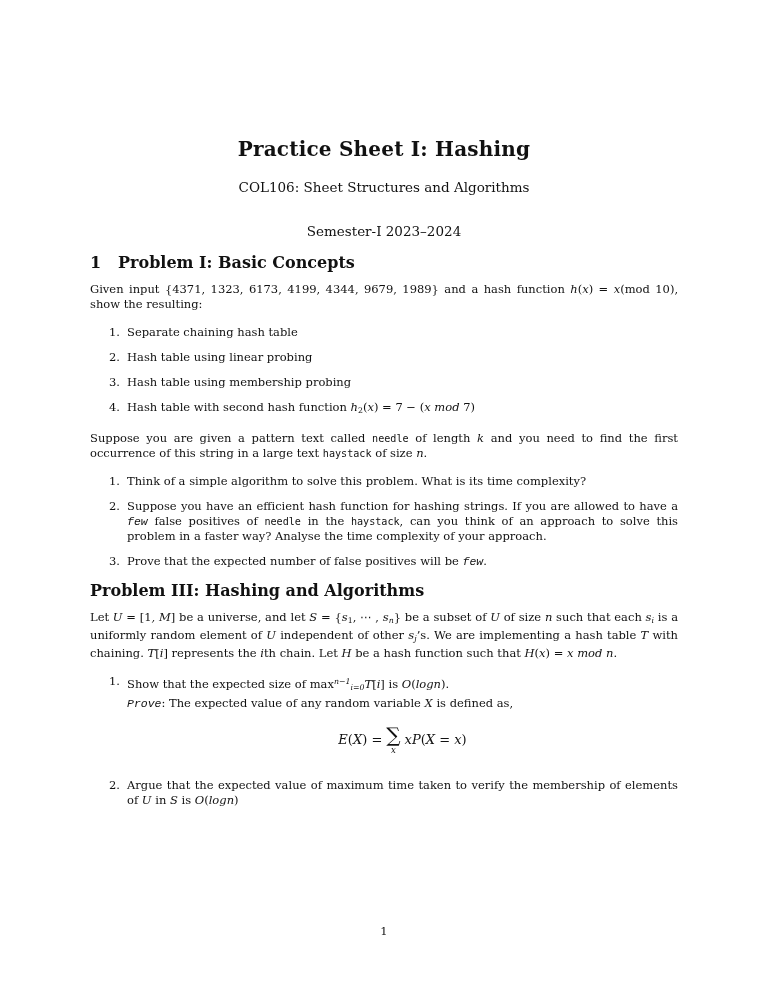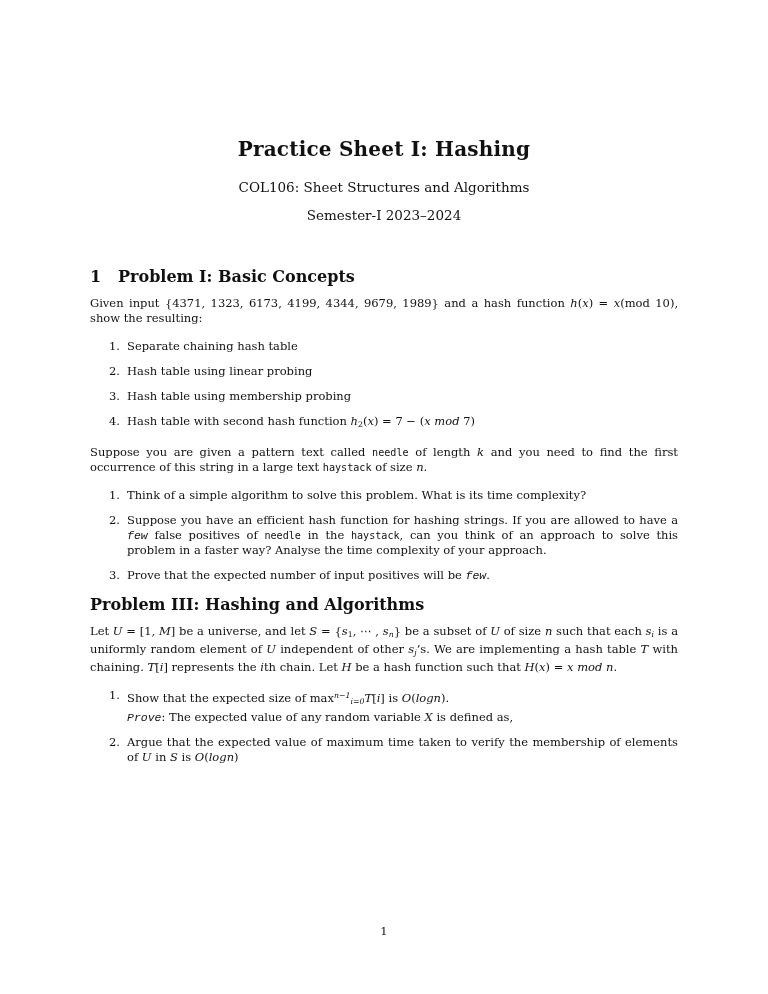--- a/index.html
+++ b/index.html
@@ -20,24 +20,24 @@
   }
   .title {
     margin: 137px 0 0 0;
     text-align: center;
     font-size: 20px;
     font-weight: 700;
     letter-spacing: 0.2px;
   }
   .subtitle { text-align: center; font-size: 13.5px; }
   .subtitle.course { margin-top: 18px; }
-  .subtitle.semester { margin-top: 12px; }
+  .subtitle.semester { margin-top: 28px; }
 
   .section { margin-top: 12px; }
-  .section.first { margin-top: 44px; }
+  .section.first { margin-top: 14px; }
 
   .heading {
     font-size: 16px;
     font-weight: 700;
     line-height: 1.2;
     margin: 0 0 10px 0;
   }
   .heading .secnum { display: inline-block; width: 28px; }
 
   .body {
@@ -133,34 +133,42 @@
         <div class="list-item">
           <span class="marker">1.</span>
           <p class="item-text"><span class="seg">Think of a simple algorithm to solve this problem. What is its time complexity?</span></p>
         </div>
         <div class="list-item">
           <span class="marker">2.</span>
           <p class="item-text"><span class="seg">Suppose you have an efficient hash function for hashing strings. If you are allowed to have a </span><span class="seg it">few</span><span class="seg"> false positives of </span><span class="seg tt">needle</span><span class="seg"> in the </span><span class="seg tt">haystack</span><span class="seg">, can you think of an approach to solve this problem in a faster way? Analyse the time complexity of your approach.</span></p>
         </div>
         <div class="list-item">
           <span class="marker">3.</span>
-          <p class="item-text"><span class="seg">Prove that the expected number of input positives will be </span><span class="seg it">few</span><span class="seg">.</span></p>
+          <p class="item-text"><span class="seg">Prove that the expected number of false positives will be </span><span class="seg it">few</span><span class="seg">.</span></p>
         </div>
       </div>
     </div>
 
     <div class="section">
       <h2 class="heading">Problem III: Hashing and Algorithms</h2>
       <p class="body"><span class="seg">Let </span><span class="seg m">U</span><span class="seg mn"> = [1</span><span class="seg m">, M</span><span class="seg mn">]</span><span class="seg"> be a universe, and let </span><span class="seg m">S</span><span class="seg mn"> = {</span><span class="seg m">s</span><span class="seg sub">1</span><span class="seg mn">, ⋯ , </span><span class="seg m">s</span><span class="seg m sub">n</span><span class="seg mn">}</span><span class="seg"> be a subset of </span><span class="seg m">U</span><span class="seg"> of size </span><span class="seg m">n</span><span class="seg"> such that each </span><span class="seg m">s</span><span class="seg m sub">i</span><span class="seg"> is a uniformly random element of </span><span class="seg m">U</span><span class="seg"> independent of other </span><span class="seg m">s</span><span class="seg m sub">j</span><span class="seg">’s. We are implementing a hash table </span><span class="seg m">T</span><span class="seg"> with chaining. </span><span class="seg m">T</span><span class="seg mn">[</span><span class="seg m">i</span><span class="seg mn">]</span><span class="seg"> represents the </span><span class="seg m">i</span><span class="seg">th chain. Let </span><span class="seg m">H</span><span class="seg"> be a hash function such that </span><span class="seg m">H</span><span class="seg mn">(</span><span class="seg m">x</span><span class="seg mn">) = </span><span class="seg m">x mod n</span><span class="seg">.</span></p>
       <div class="list">
         <div class="list-item">
           <span class="marker">1.</span>
           <div class="item-text">
             <p><span class="seg">Show that the expected size of </span><span class="seg mn">max</span><span class="seg m sup">n−1</span><span class="seg m sub">i=0</span><span class="seg m">T</span><span class="seg mn">[</span><span class="seg m">i</span><span class="seg mn">]</span><span class="seg"> is </span><span class="seg m">O</span><span class="seg mn">(</span><span class="seg m">logn</span><span class="seg mn">)</span><span class="seg">.</span></p>
             <p><span class="seg it">Prove</span><span class="seg">: The expected value of any random variable </span><span class="seg m">X</span><span class="seg"> is defined as,</span></p>
+            <div class="equation">
+              <span><span class="seg m">E</span><span class="seg mn">(</span><span class="seg m">X</span><span class="seg mn">) = </span></span>
+              <span class="sigma-stack">
+                <span class="sigma">∑</span>
+                <span class="sigma-under">x</span>
+              </span>
+              <span><span class="seg m">xP</span><span class="seg mn">(</span><span class="seg m">X</span><span class="seg mn"> = </span><span class="seg m">x</span><span class="seg mn">)</span></span>
+            </div>
           </div>
         </div>
         <div class="list-item">
           <span class="marker">2.</span>
           <p class="item-text"><span class="seg">Argue that the expected value of maximum time taken to verify the membership of elements of </span><span class="seg m">U</span><span class="seg"> in </span><span class="seg m">S</span><span class="seg"> is </span><span class="seg m">O</span><span class="seg mn">(</span><span class="seg m">logn</span><span class="seg mn">)</span></p>
         </div>
       </div>
     </div>
 
     <div class="pageno">1</div>

